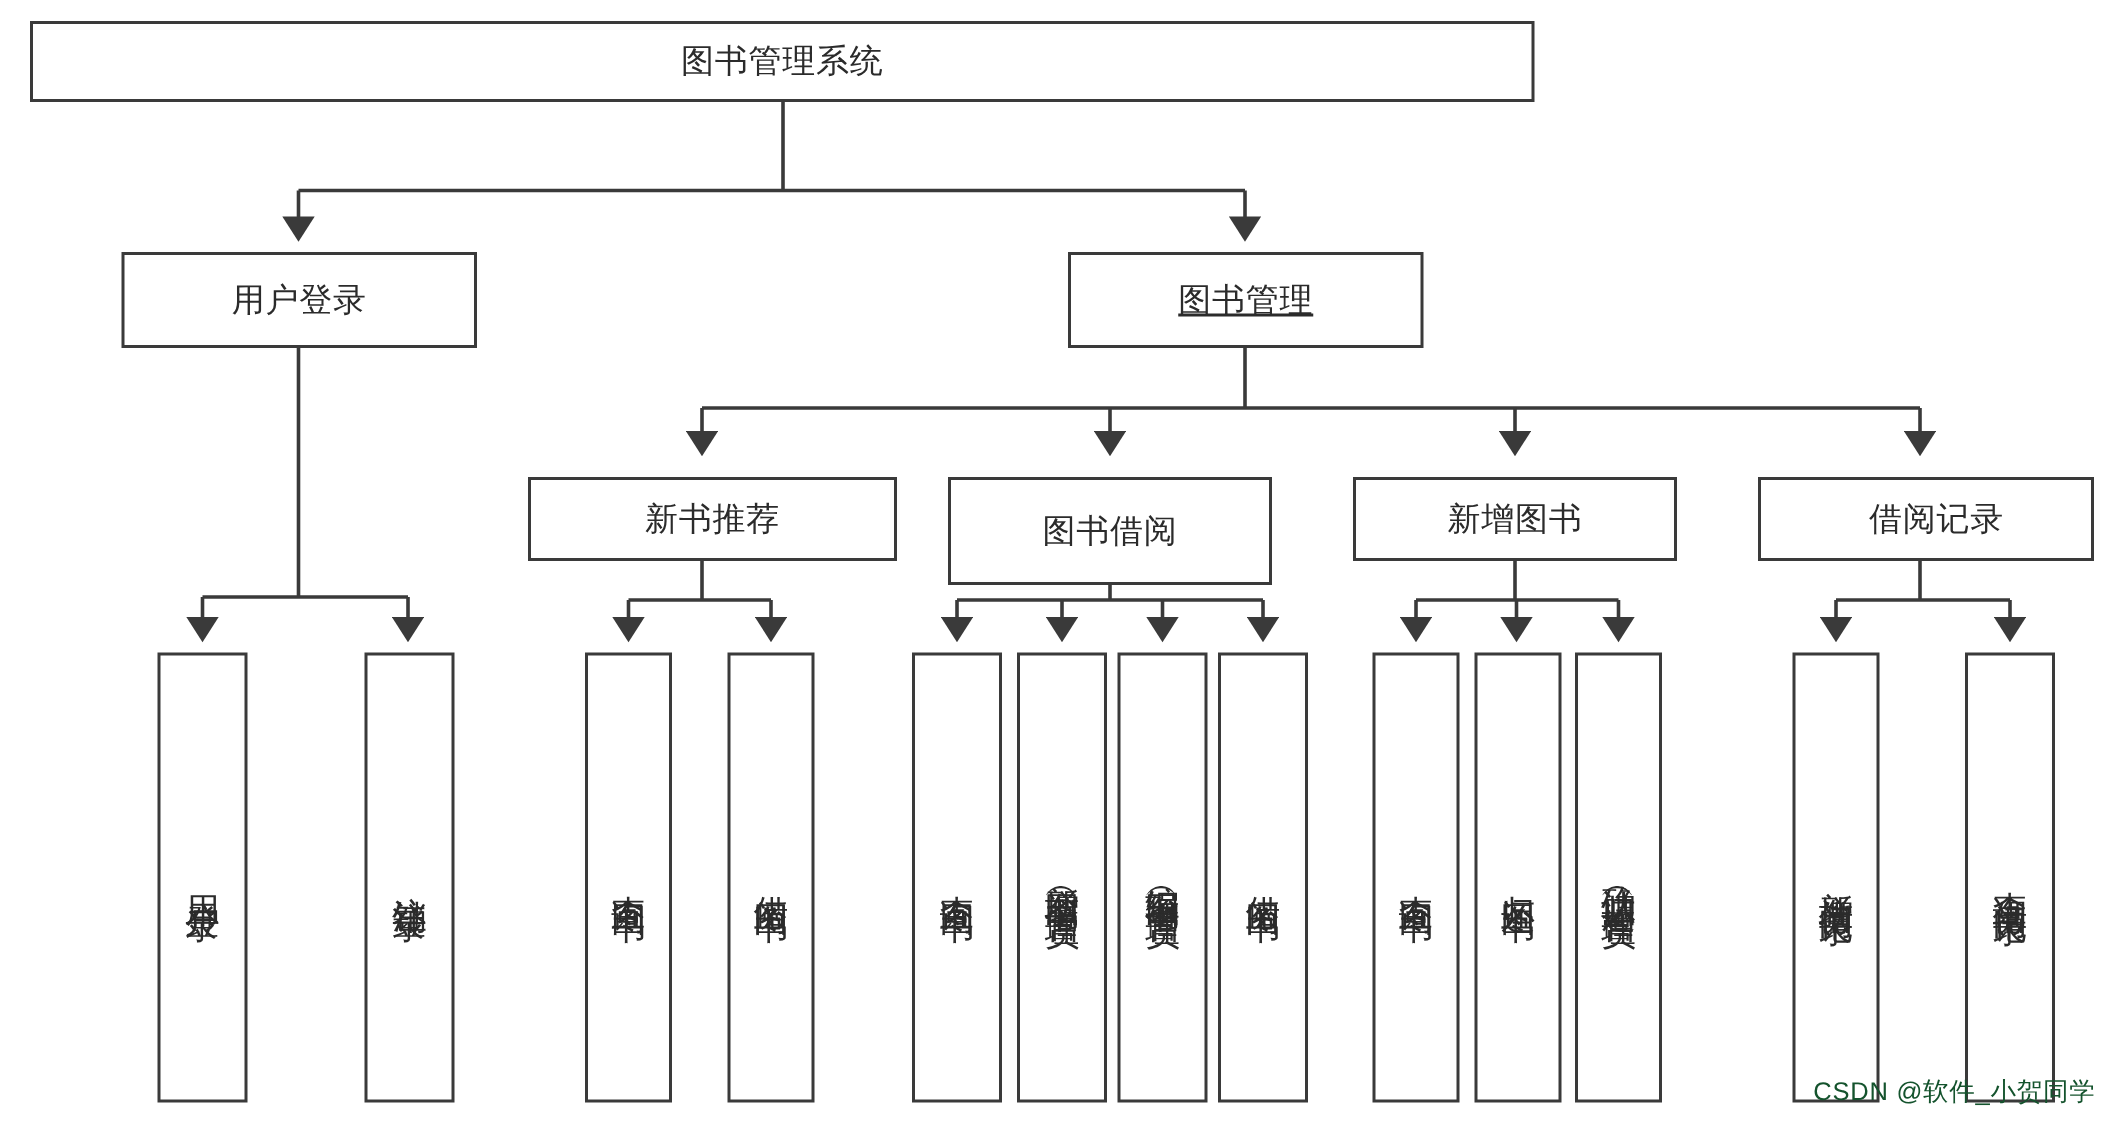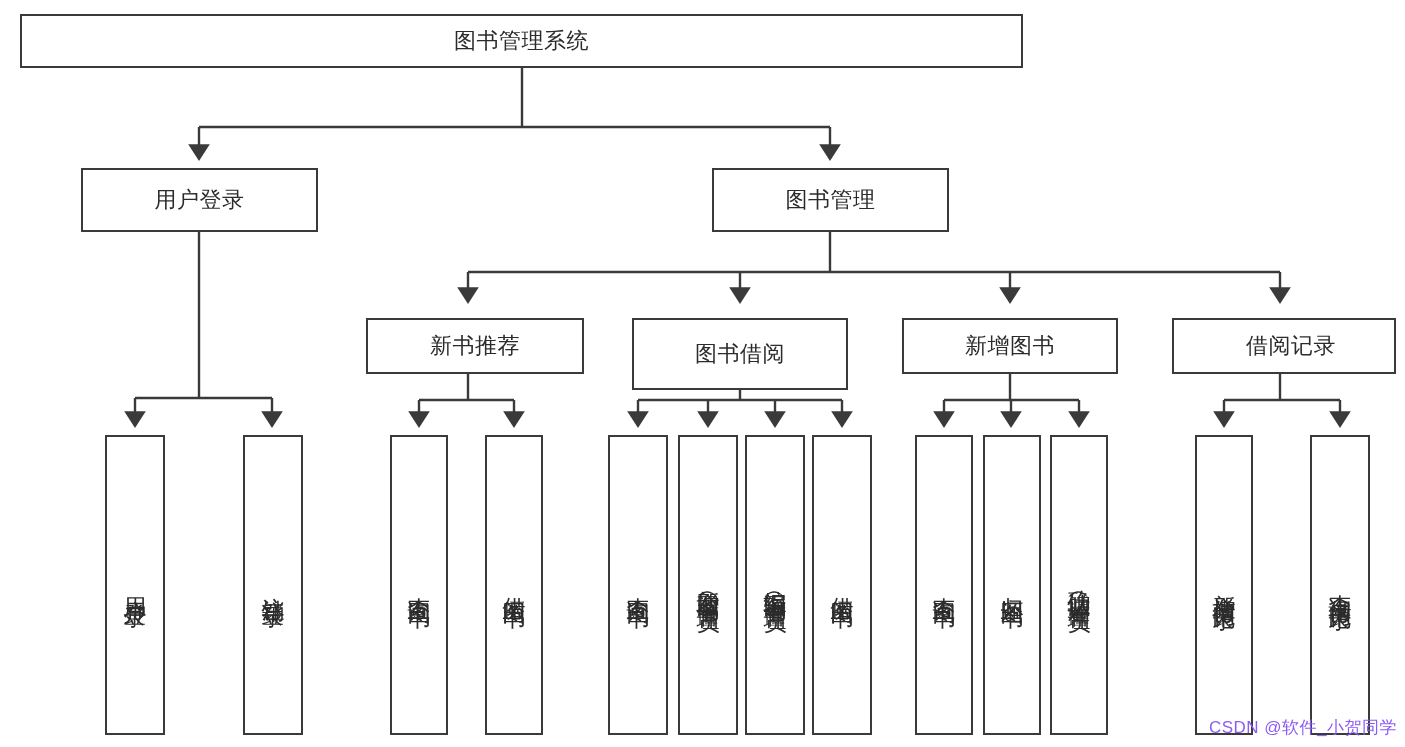--- a/index.html
+++ b/index.html
@@ -47,21 +47,21 @@
     text-orientation: upright;
     letter-spacing: 3px;
     white-space: nowrap;
     display: block;
   }
   .watermark {
     position: absolute;
     right: 8px;
     bottom: 8px;
     font-size: 17px;
-    color: #8b5cf6;
+    color: #14532d;
     letter-spacing: 0.5px;
     white-space: nowrap;
     pointer-events: none;
   }
 </style>
 </head>
 <body>
 
 <div id="canvas">
 
@@ -115,25 +115,25 @@
     </g>
   </svg>
 
   <div class="node h" style="left:20px; top:14px; width:1003px; height:54px;">
     <span>图书管理系统</span>
   </div>
 
   <div class="node h" style="left:81px; top:168px; width:237px; height:64px;">
     <span>用户登录</span>
   </div>
-  <div class="node h" style="left:712px; top:168px; width:237px; height:64px;">
+  <div class="node h" style="left:712px; top:168px; width:237px; height:64px;text-decoration:underline;">
     <span>图书管理</span>
   </div>
 
-  <div class="node h" style="left:366px; top:318px; width:218px; height:56px;">
+  <div class="node h" style="left:352px; top:318px; width:246px; height:56px;">
     <span>新书推荐</span>
   </div>
   <div class="node h" style="left:632px; top:318px; width:216px; height:72px;">
     <span>图书借阅</span>
   </div>
   <div class="node h" style="left:902px; top:318px; width:216px; height:56px;">
     <span>新增图书</span>
   </div>
   <div class="node h" style="left:1172px; top:318px; width:224px; height:56px;padding-left:14px;">
     <span>借阅记录</span>

